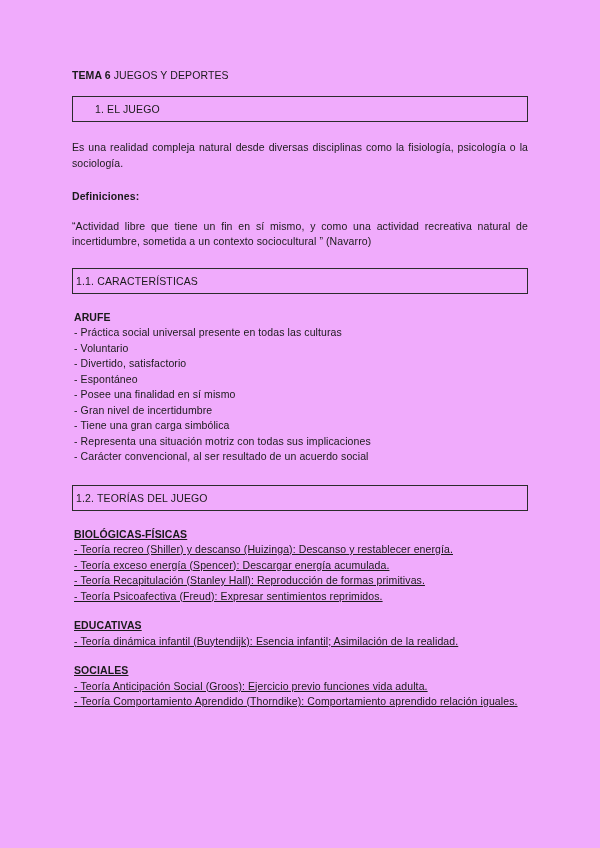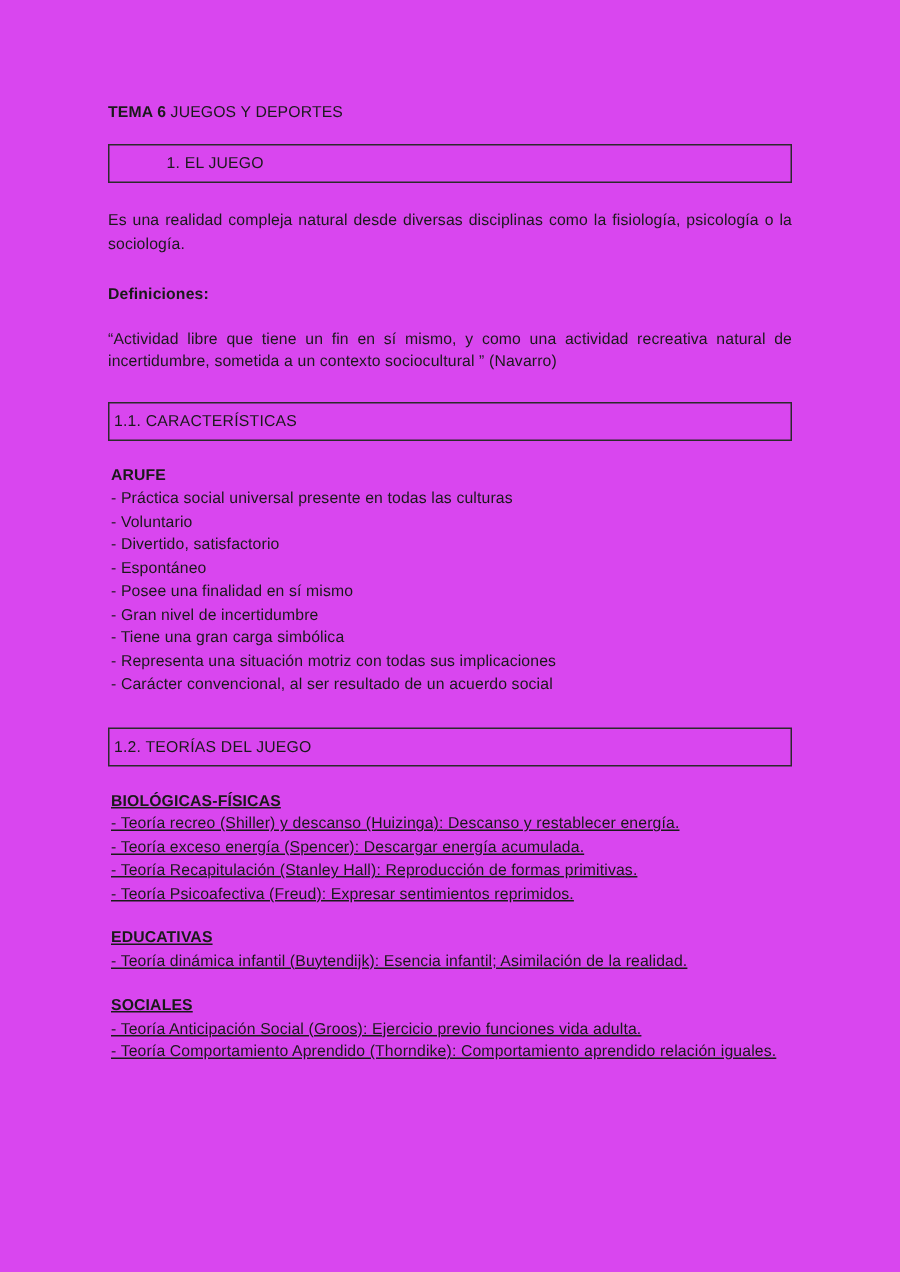--- a/index.html
+++ b/index.html
@@ -13,21 +13,21 @@
     font-family: "Liberation Sans", sans-serif;
     color: #1a1a1a;
     -webkit-font-smoothing: antialiased;
   }
   .page {
     position: relative;
     width: 600px;
     height: 848px;
     box-sizing: border-box;
     padding: 68px 60px 0 72px;
-    background: #d946ef;
+    background: #f0abfc;
     overflow: hidden;
   }
   .doc-title {
     font-size: 10.5px;
     line-height: 14px;
     margin: 0 0 14px 0;
     letter-spacing: 0.1px;
     white-space: nowrap;
   }
   .doc-title .strong {
@@ -39,21 +39,21 @@
     box-sizing: border-box;
     width: 456px;
     height: 26px;
     display: flex;
     align-items: center;
     font-size: 10.5px;
     letter-spacing: 0.15px;
     margin: 0;
   }
   .section-box.indented {
-    padding-left: 38px;
+    padding-left: 22px;
   }
   .section-box.flush {
     padding-left: 3px;
   }
   .spacer-14 { height: 14px; }
   .spacer-16 { height: 16px; }
   .spacer-18 { height: 18px; }
   .spacer-20 { height: 20px; }
 
   

